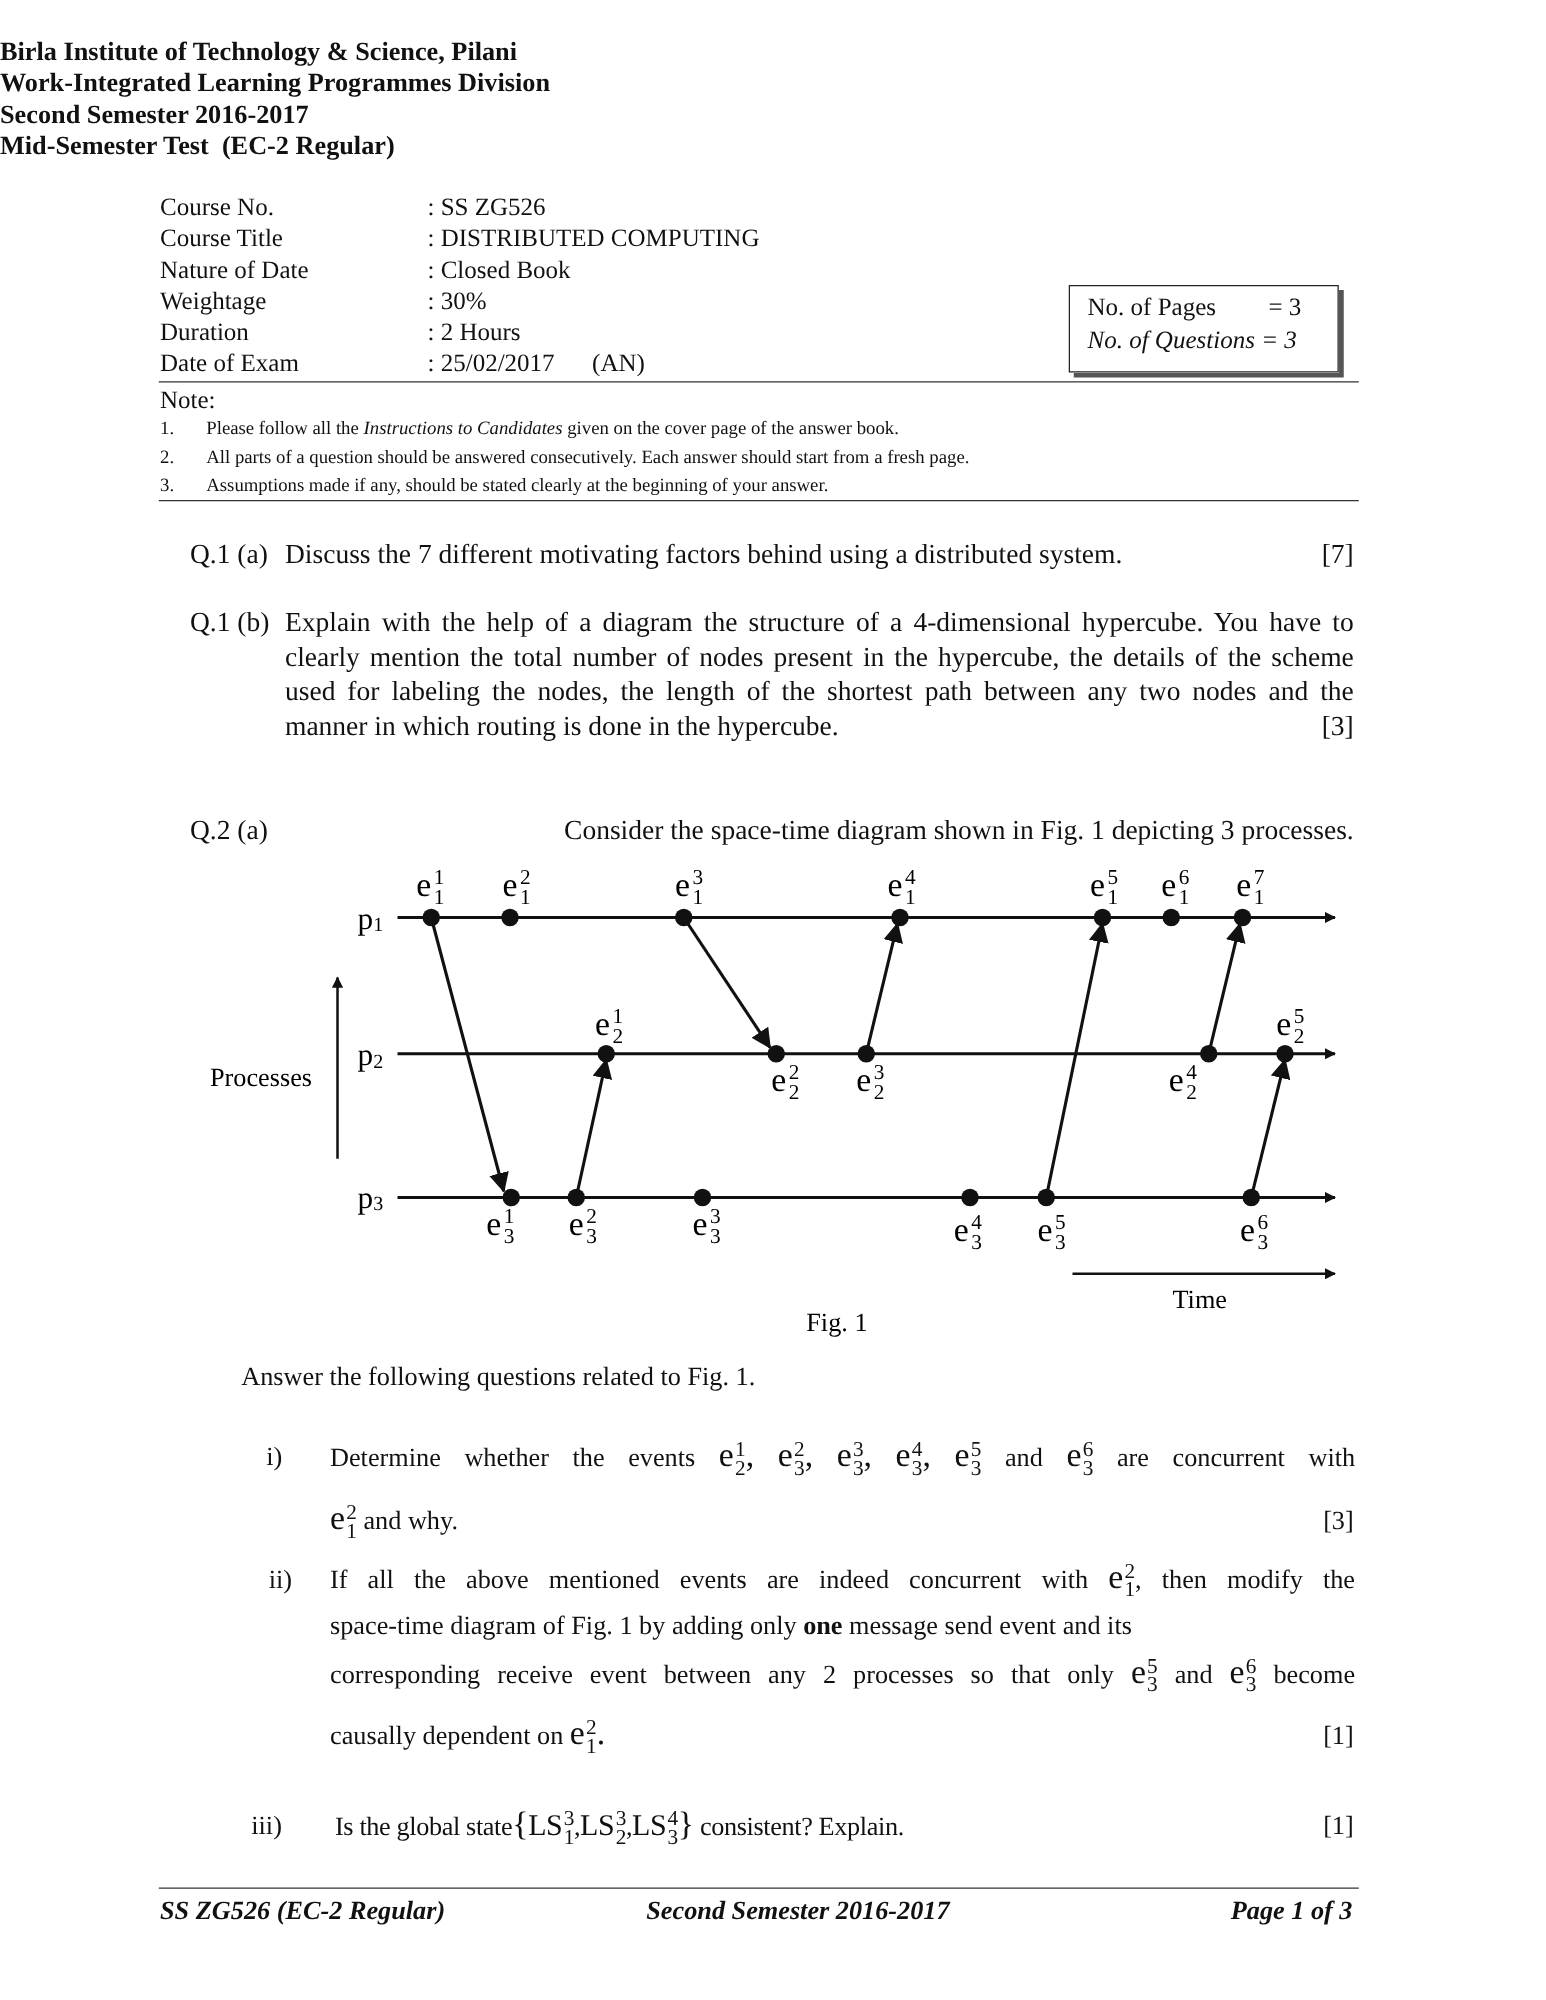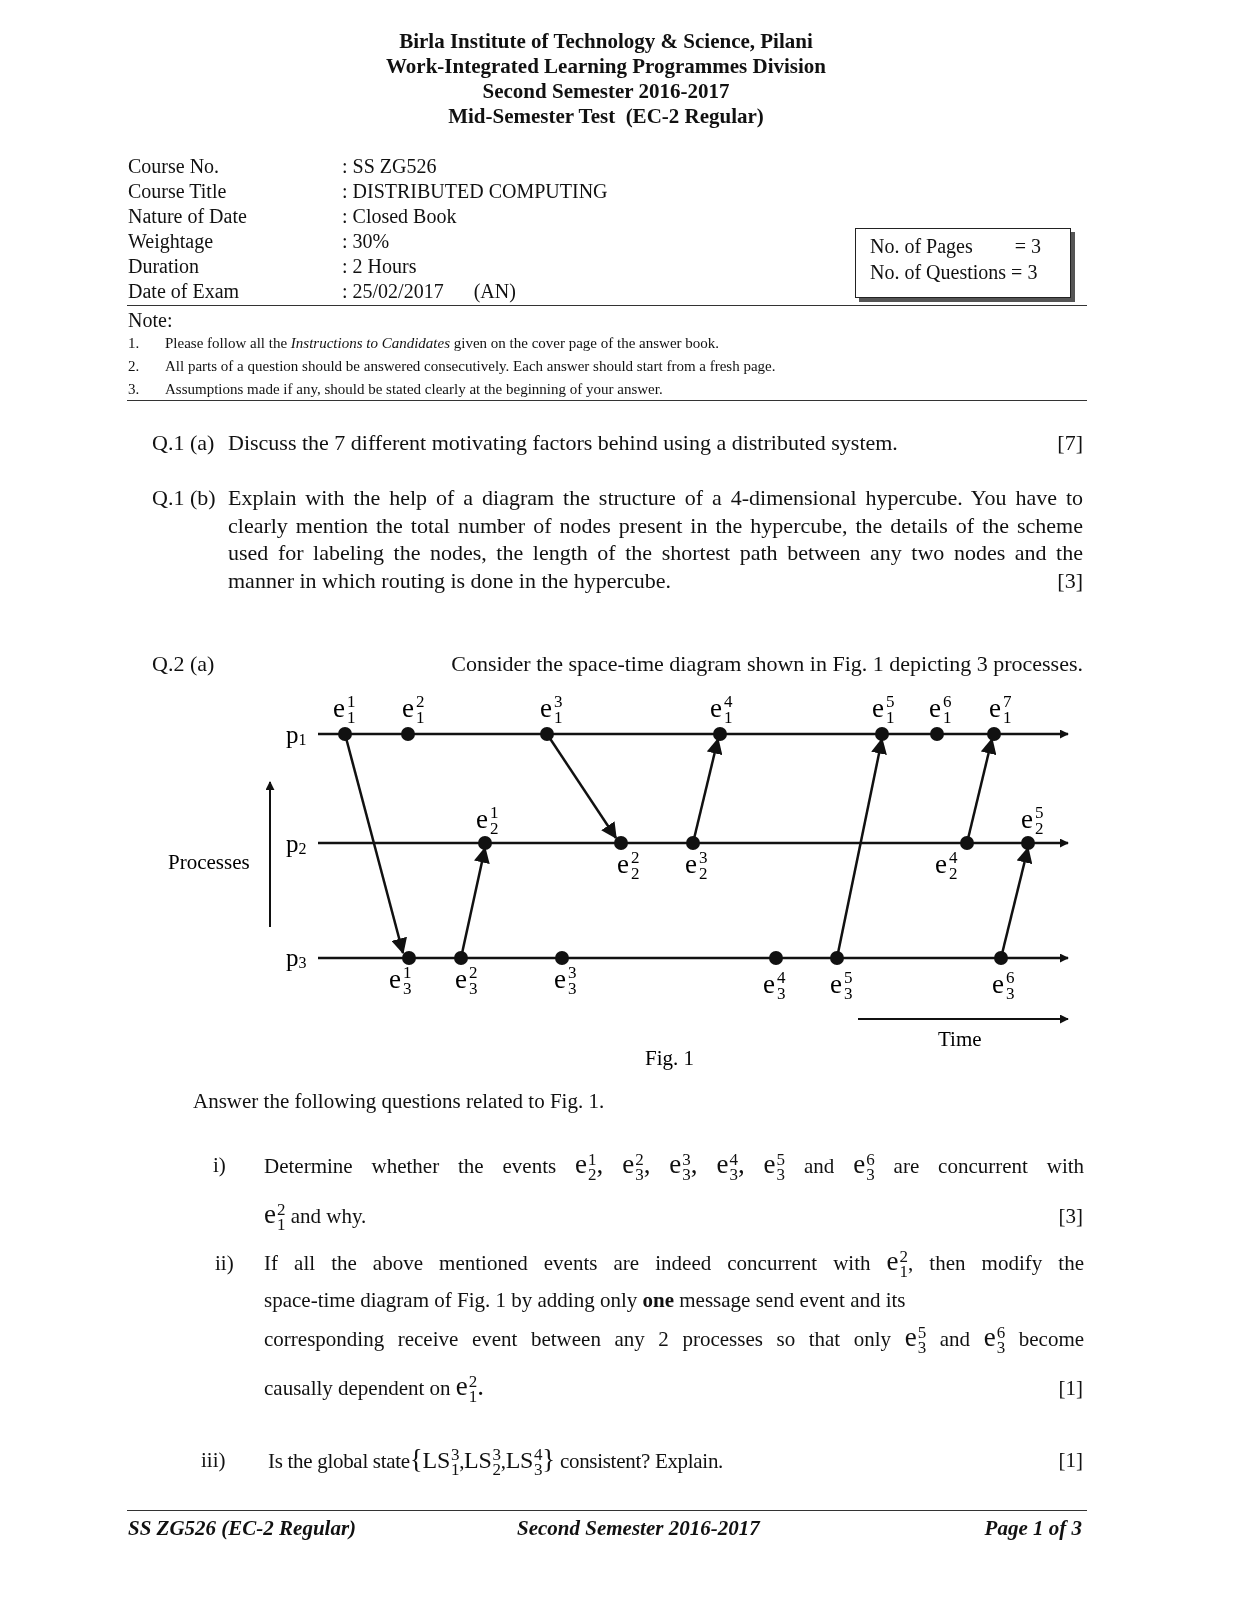--- a/index.html
+++ b/index.html
@@ -1,19 +1,19 @@
 <!DOCTYPE html>
 <html><head>
 <meta charset="utf-8">
 <style>
   html, body { margin: 0; padding: 0; background: #ffffff; }
   body { width: 1237px; height: 1600px; position: relative; overflow: hidden;
          font-family: "Liberation Serif", "DejaVu Serif", serif; color: #111; }
   .abs { position: absolute; }
-  .hdr { left: 0; width: 1212px; text-align: center; font-weight: bold; font-size: 21px; line-height: 25px; }
+  .hdr { left: 0; width: 1212px; font-weight: bold; font-size: 21px; line-height: 25px; }
   .meta-label { left: 128px; font-size: 20px; line-height: 25px; }
   .meta-val { left: 342px; font-size: 20px; line-height: 25px; white-space: pre; }
   .infobox { left: 855px; top: 228px; width: 216px; height: 70px; border: 1.5px solid #222;
              box-shadow: 4px 4px 0 #555; font-size: 20px; line-height: 26px; padding: 4px 0 0 14px; box-sizing: border-box; }
   .infobox .row { white-space: pre; }
   .rule { left: 127px; width: 960px; height: 0; border-top: 1.5px solid #333; }
   .note { left: 128px; font-size: 20px; line-height: 23px; }
   .note-item { left: 128px; font-size: 15px; line-height: 23px; white-space: nowrap; }
   .note-item .num { display: inline-block; width: 37px; }
   .q-label { left: 128px; font-size: 22px; line-height: 27px; margin-left: 24px; }
@@ -42,21 +42,21 @@
 <div class="abs meta-val" style="top:204px">: Closed Book</div>
 <div class="abs meta-label" style="top:229px">Weightage</div>
 <div class="abs meta-val" style="top:229px">: 30%</div>
 <div class="abs meta-label" style="top:254px">Duration</div>
 <div class="abs meta-val" style="top:254px">: 2 Hours</div>
 <div class="abs meta-label" style="top:279px">Date of Exam</div>
 <div class="abs meta-val" style="top:279px">: 25/02/2017      (AN)</div>
 
 <div class="abs infobox">
   <div class="row"><span>No. of Pages</span><span style="display:inline-block;width:42px"></span><span>= 3</span></div>
-  <div class="row" style=""><span>No. of Questions</span> <span>= 3</span></div>
+  <div class="row" style="font-style:italic"><span>No. of Questions</span> <span>= 3</span></div>
 </div>
 
 <div class="abs rule" style="top:305px"></div>
 
 <div class="abs note" style="top:309px">Note:</div>
 <div class="abs note-item" style="top:332px"><span class="num">1.</span><span>Please follow all the </span><i>Instructions to Candidates</i><span> given on the cover page of the answer book.</span></div>
 <div class="abs note-item" style="top:355px"><span class="num">2.</span><span>All parts of a question should be answered consecutively. Each answer should start from a fresh page.</span></div>
 <div class="abs note-item" style="top:378px"><span class="num">3.</span><span>Assumptions made if any, should be stated clearly at the beginning of your answer.</span></div>
 <div class="abs rule" style="top:400px"></div>
 

